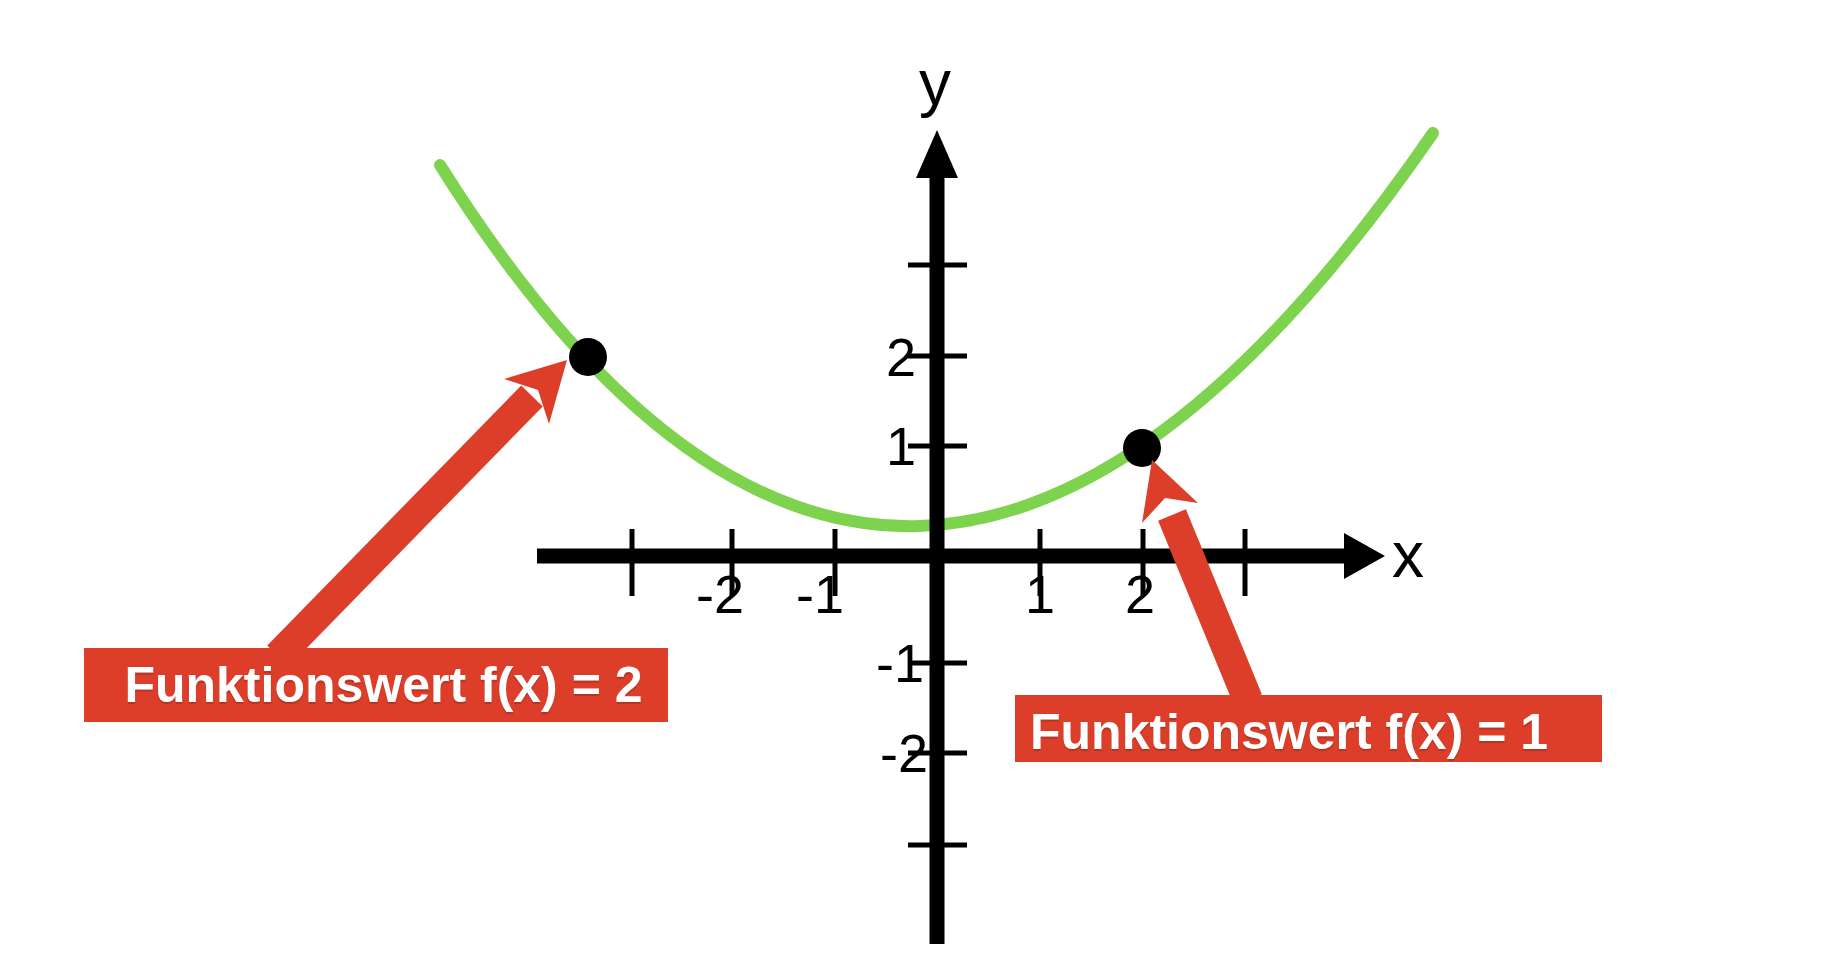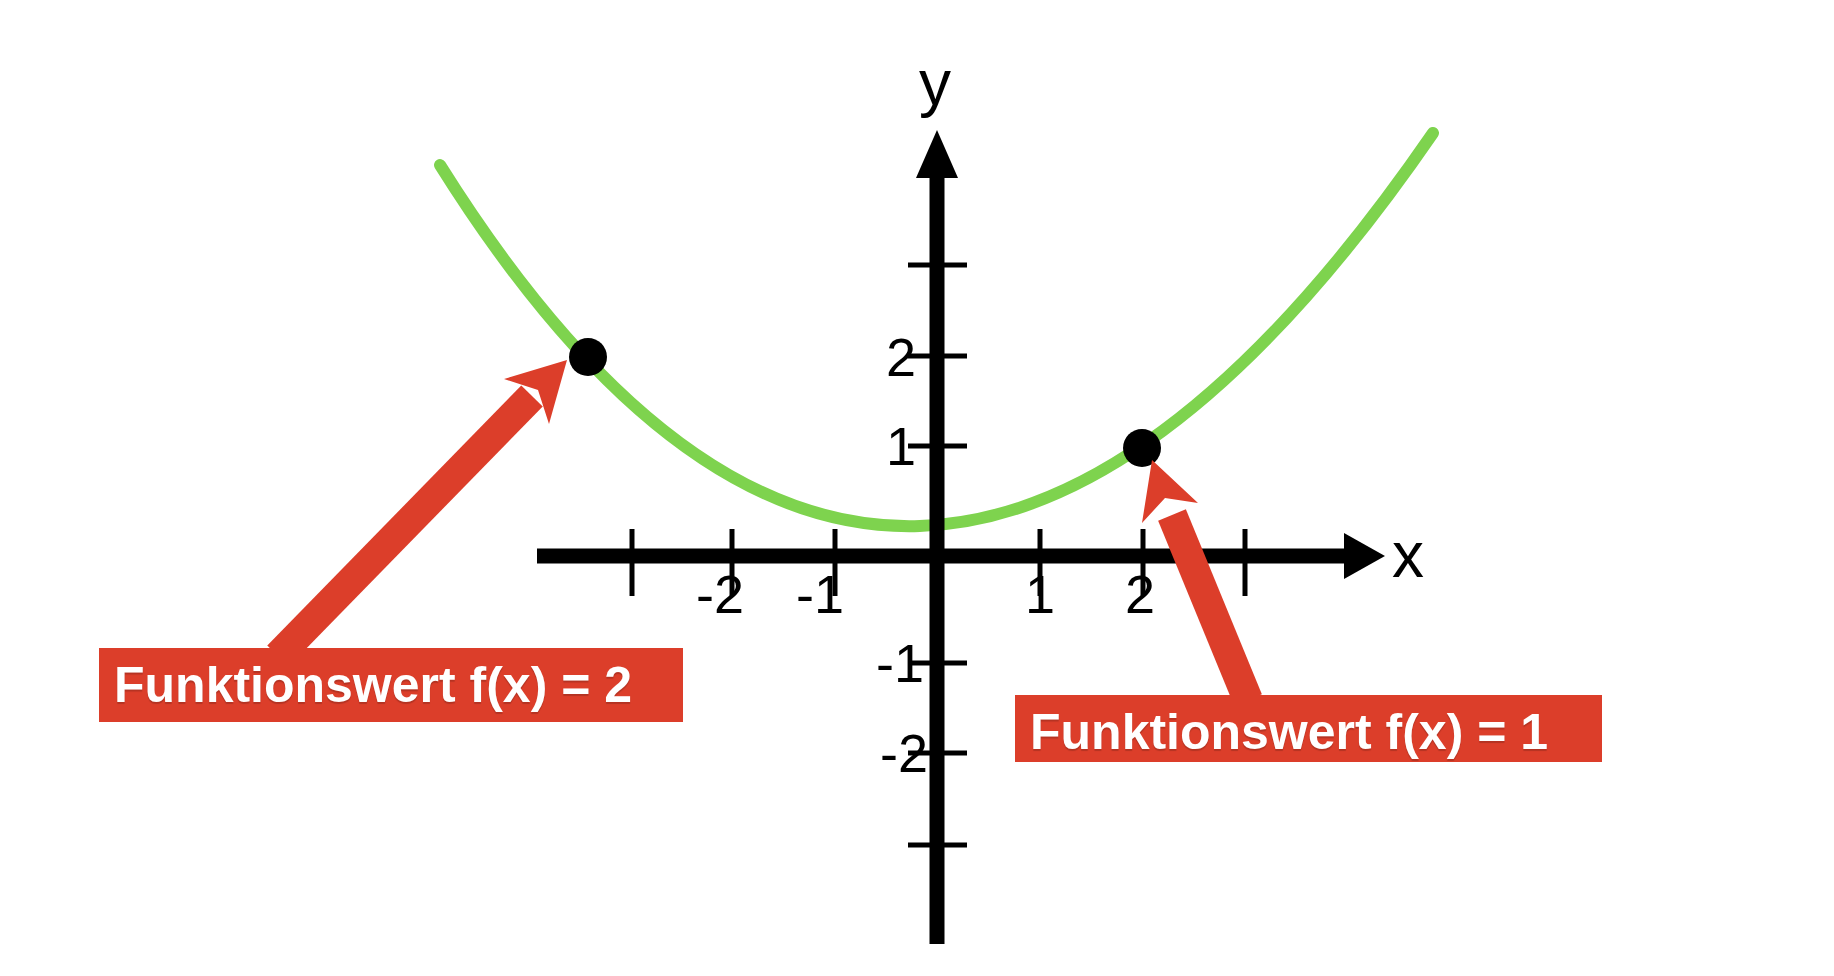--- a/index.html
+++ b/index.html
@@ -25,21 +25,21 @@
     box-sizing:border-box;
     background:#DC3E2A;
     color:#ffffff;
     font-family:"Liberation Sans",sans-serif;
     font-weight:700;
     font-size:50px;
     padding:0 0 0 15px;
     white-space:nowrap;
     text-shadow:0 2px 1px rgba(0,0,0,0.18);
   }
-  .callout-left{left:99px;top:648px;width:584px;height:74px;line-height:74px;}
+  .callout-left{left:84px;top:648px;width:584px;height:74px;line-height:74px;text-align:center;}
   .callout-right{left:1015px;top:695px;width:587px;height:67px;line-height:75px;}
 </style>
 </head>
 <body>
 
 <div class="stage">
   <svg width="1834" height="976" viewBox="0 0 1834 976">
 
     <path class="curve" d="M 440 165 Q 903 903 1433 133"></path>
 

